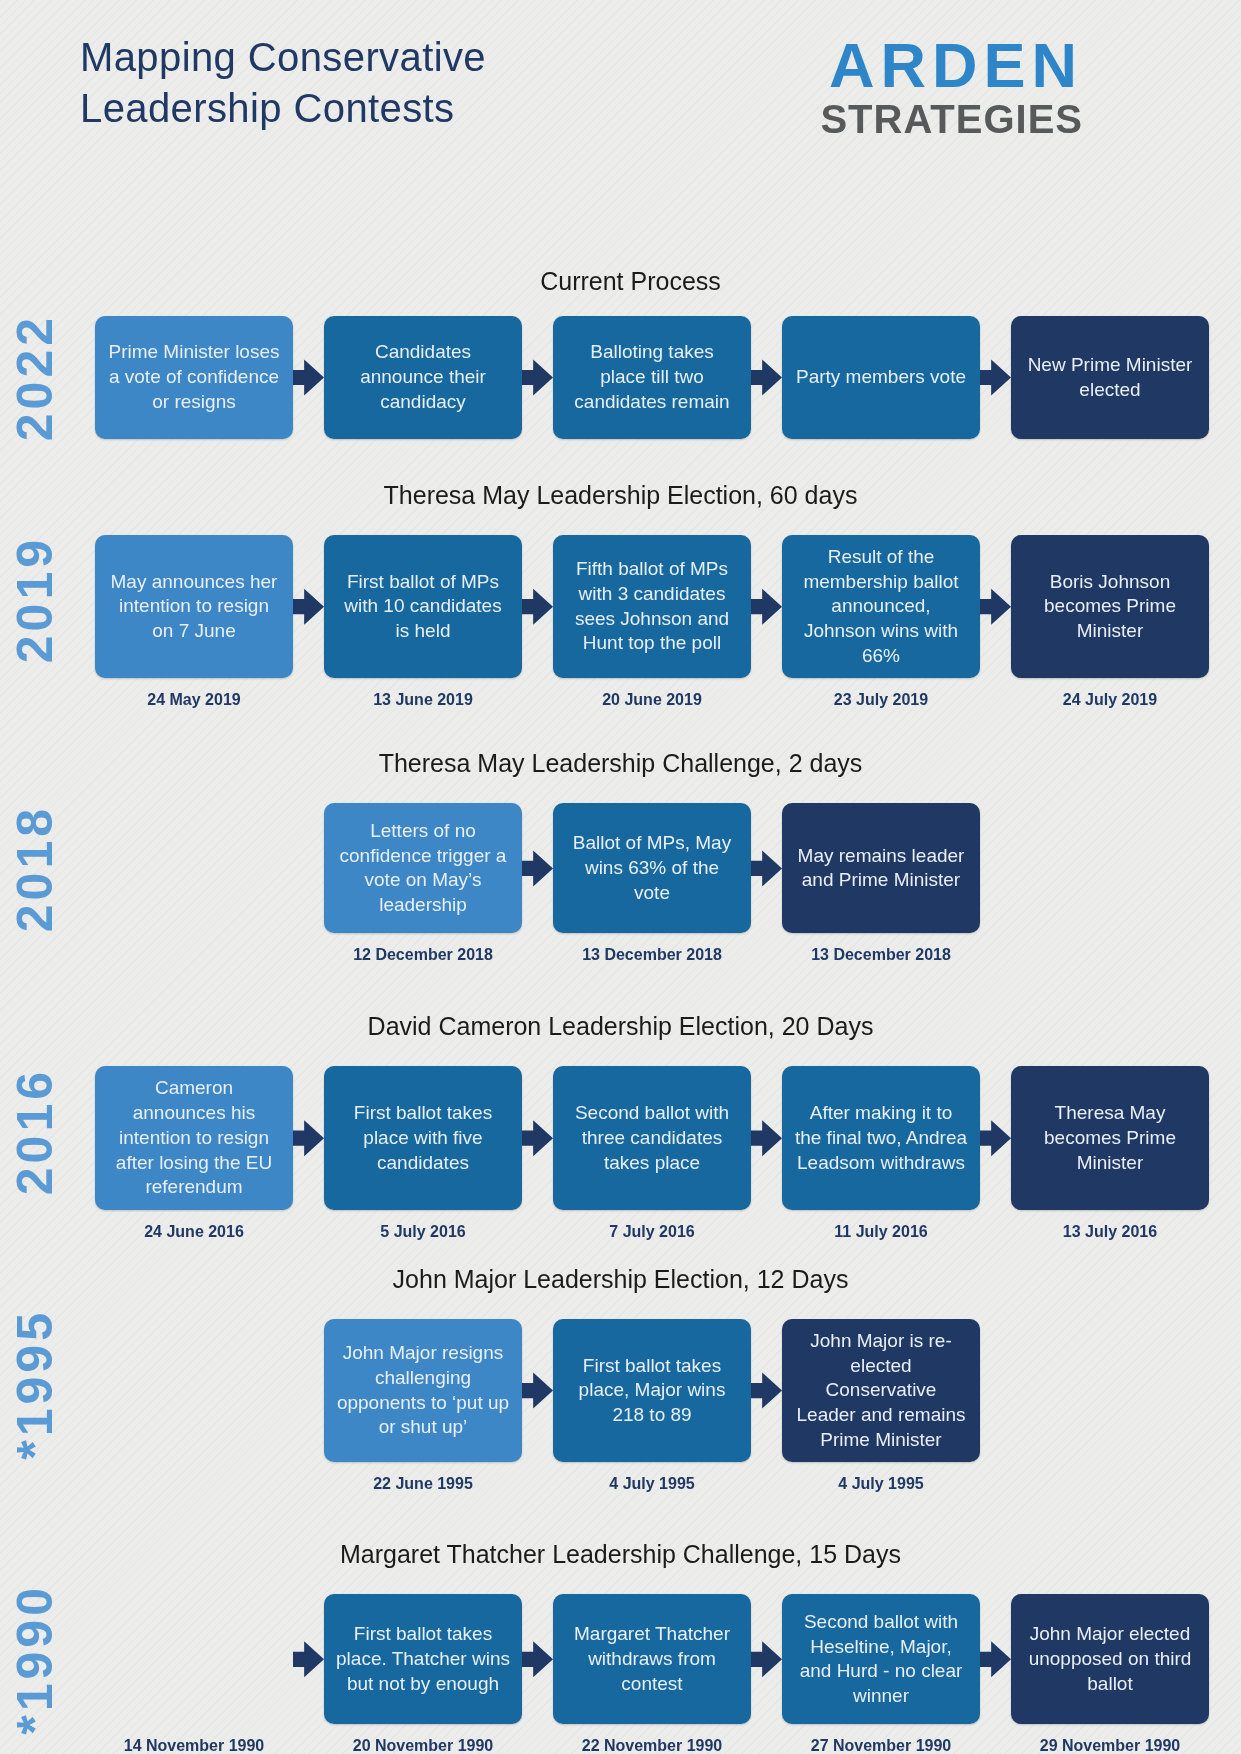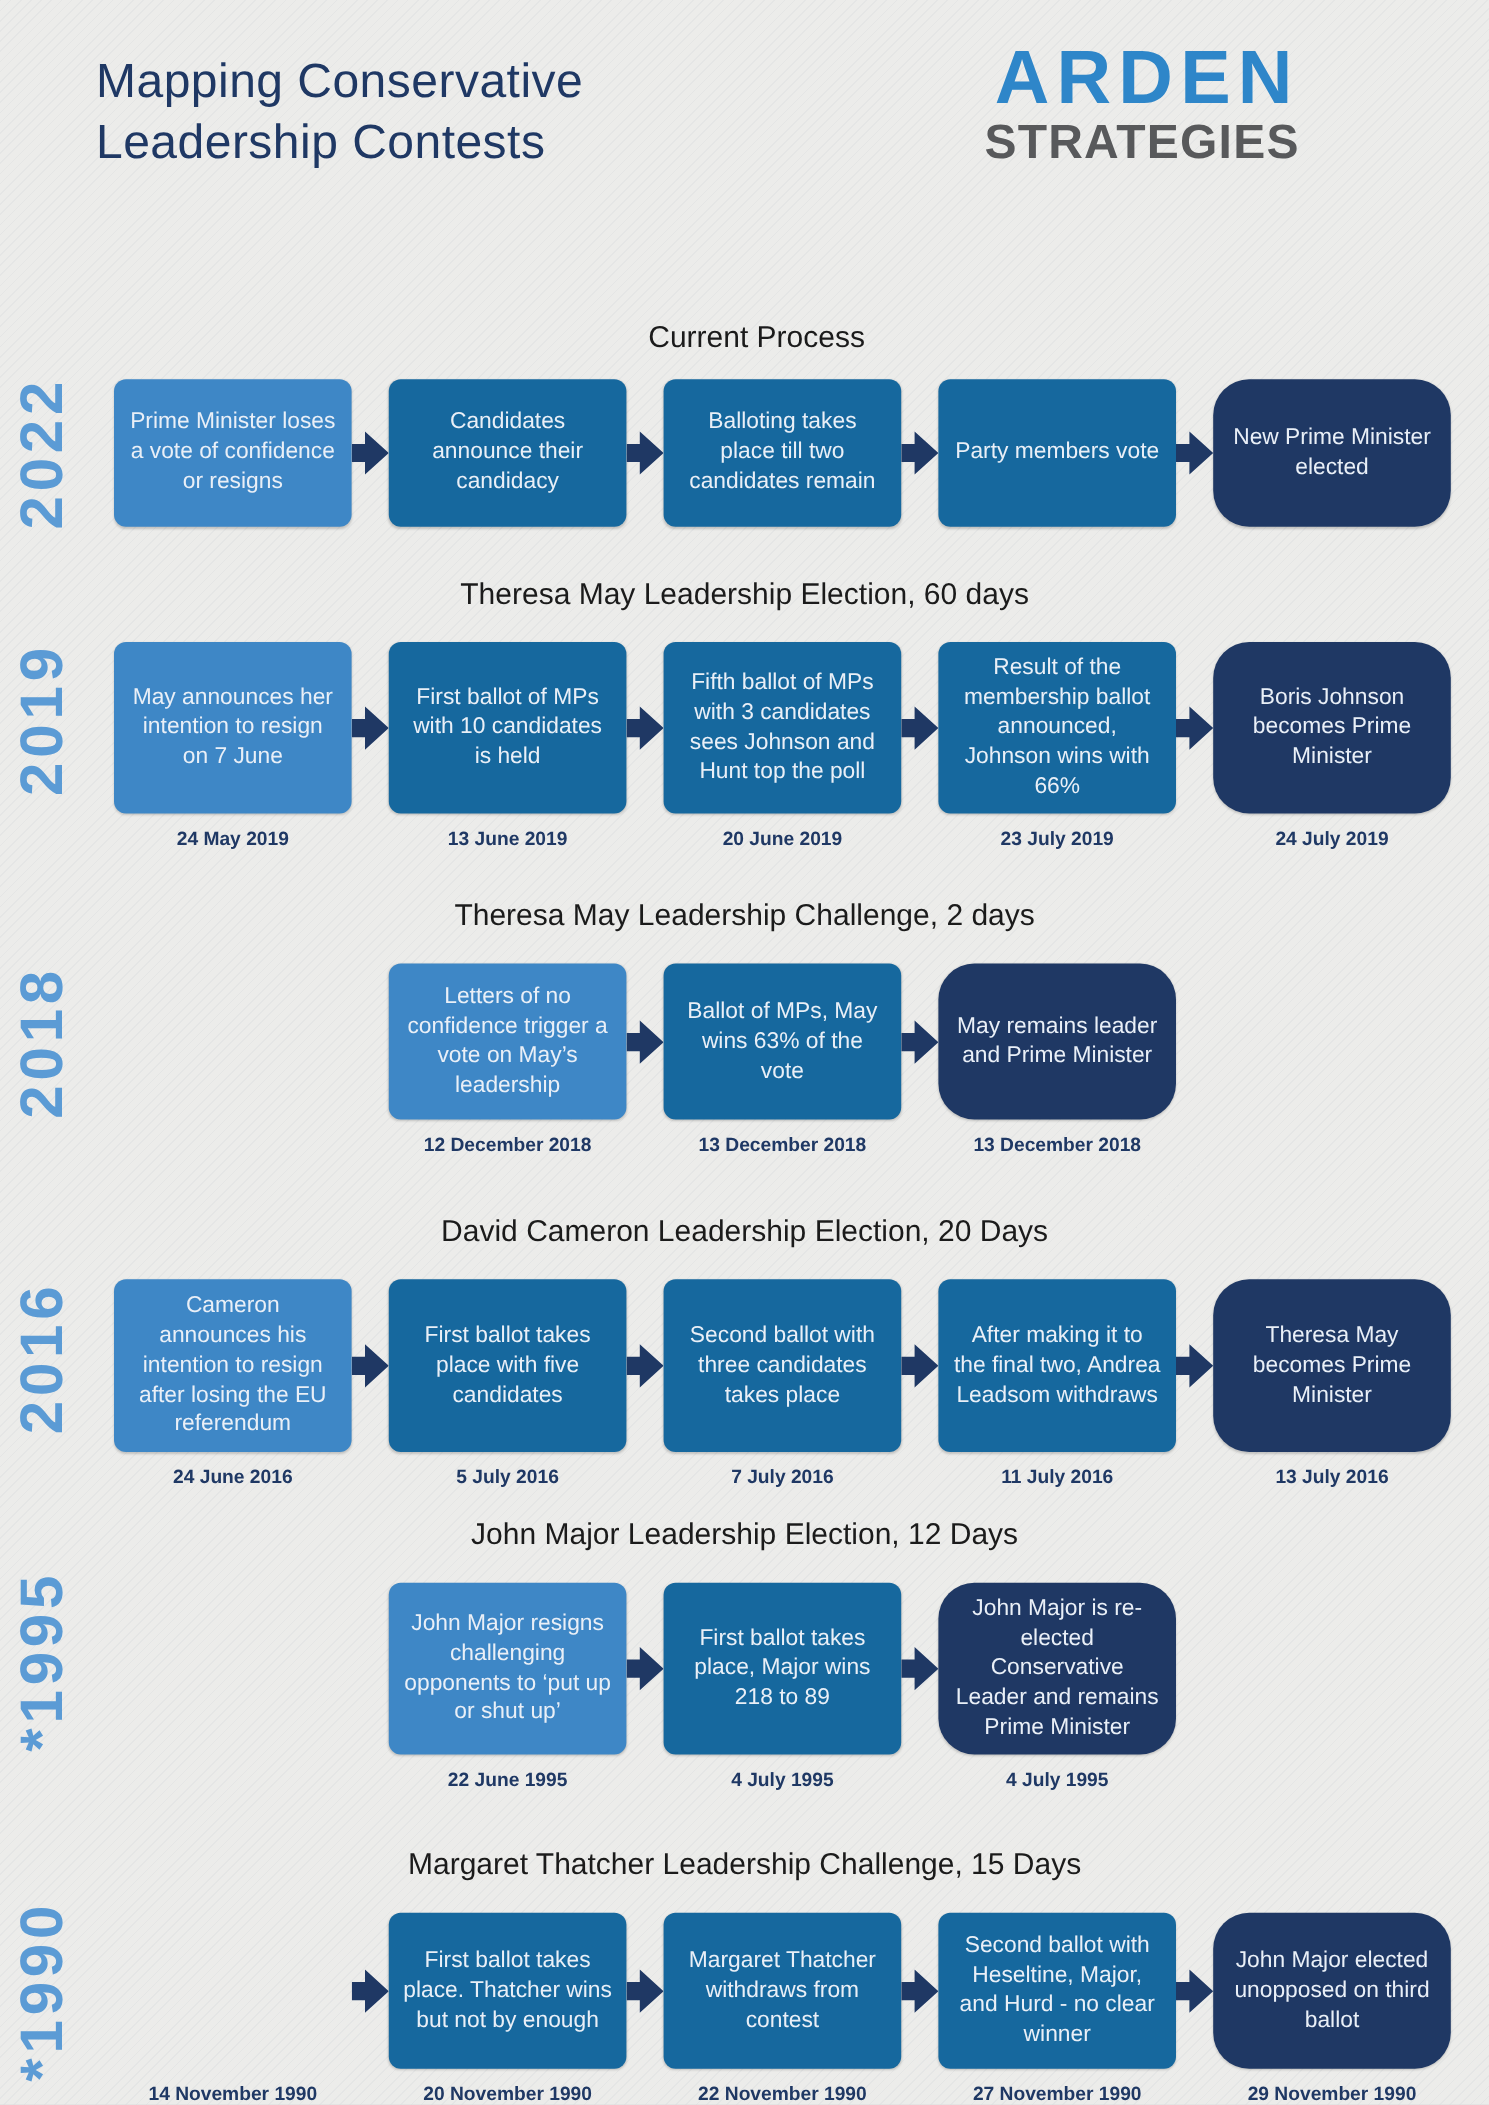--- a/index.html
+++ b/index.html
@@ -10,21 +10,21 @@
     width:1241px; height:1754px;
     margin:0 auto;
     overflow:hidden;
     background:
       repeating-linear-gradient(135deg, rgba(90,110,140,0.05) 0 1px, transparent 1px 6px),
       var(--background,#ECECEA);
   }
   
   .header{ position:relative; height:205px; }
   .page-title{
-    padding:43px 0 0 80px;
+    padding:32px 0 0 80px;
     font-size:40px; font-weight:400; line-height:1.28;
     letter-spacing:0.4px;
     color:var(--title-text,#1F3864);
     white-space:pre-line;
   }
   .logo{ position:absolute; top:34px; right:158px; text-align:right; }
   .logo-primary{
     font-size:63px; font-weight:900; letter-spacing:6px;
     line-height:1.0; color:var(--logo-blue,#2E86C9);
   }
@@ -71,21 +71,21 @@
     display:flex; align-items:center; justify-content:center;
     text-align:center;
     padding:10px 12px;
     color:#E9EFF7;
     font-size:19px; line-height:1.3;
     box-shadow:0 1px 2px rgba(0,0,0,0.18);
   }
   .s0 .box{ min-height:123px; }
   .box.light{ background:var(--box-light,#3E87C6); }
   .box.mid{   background:var(--box-mid,#16689E); }
-  .box.dark{  background:var(--box-dark,#1F3864);border-radius:30px; }
+  .box.dark{  background:var(--box-dark,#1F3864); }
   .arrow-cell{
     grid-row:1;
     display:flex; align-items:center; justify-content:center;
     align-self:stretch;
   }
   .arrow{
     width:31px; height:40px;
     background:var(--arrow,#1F3864);
     clip-path:polygon(0 31%, 36% 31%, 36% 5%, 100% 50%, 36% 95%, 36% 69%, 0 69%);
   }

